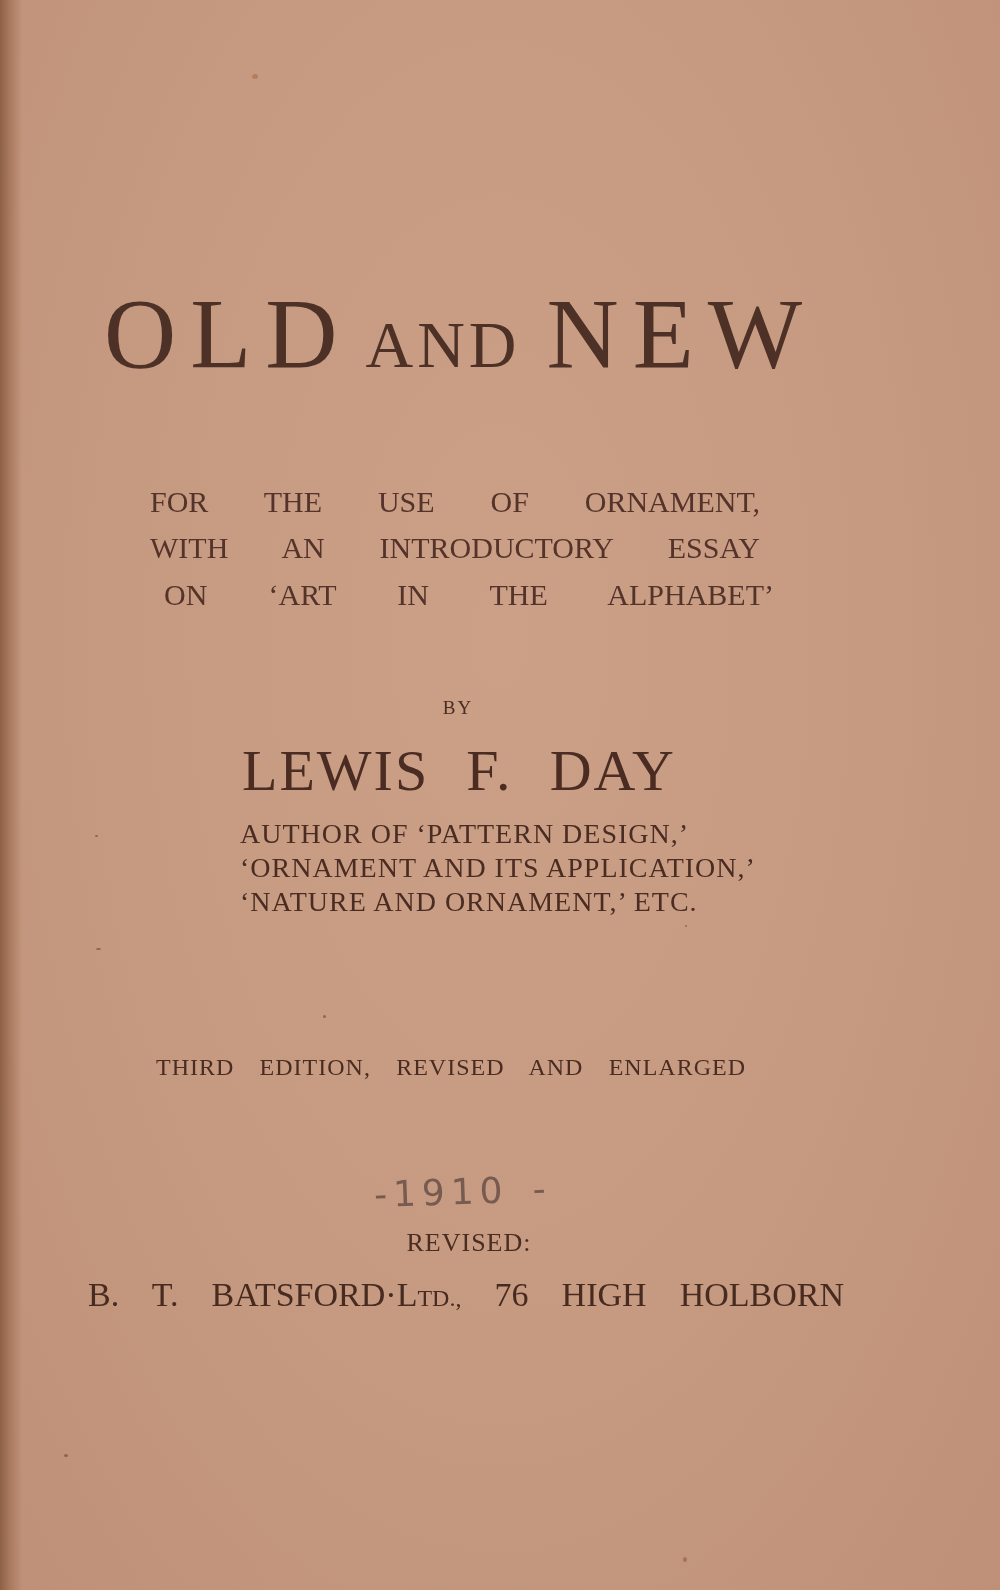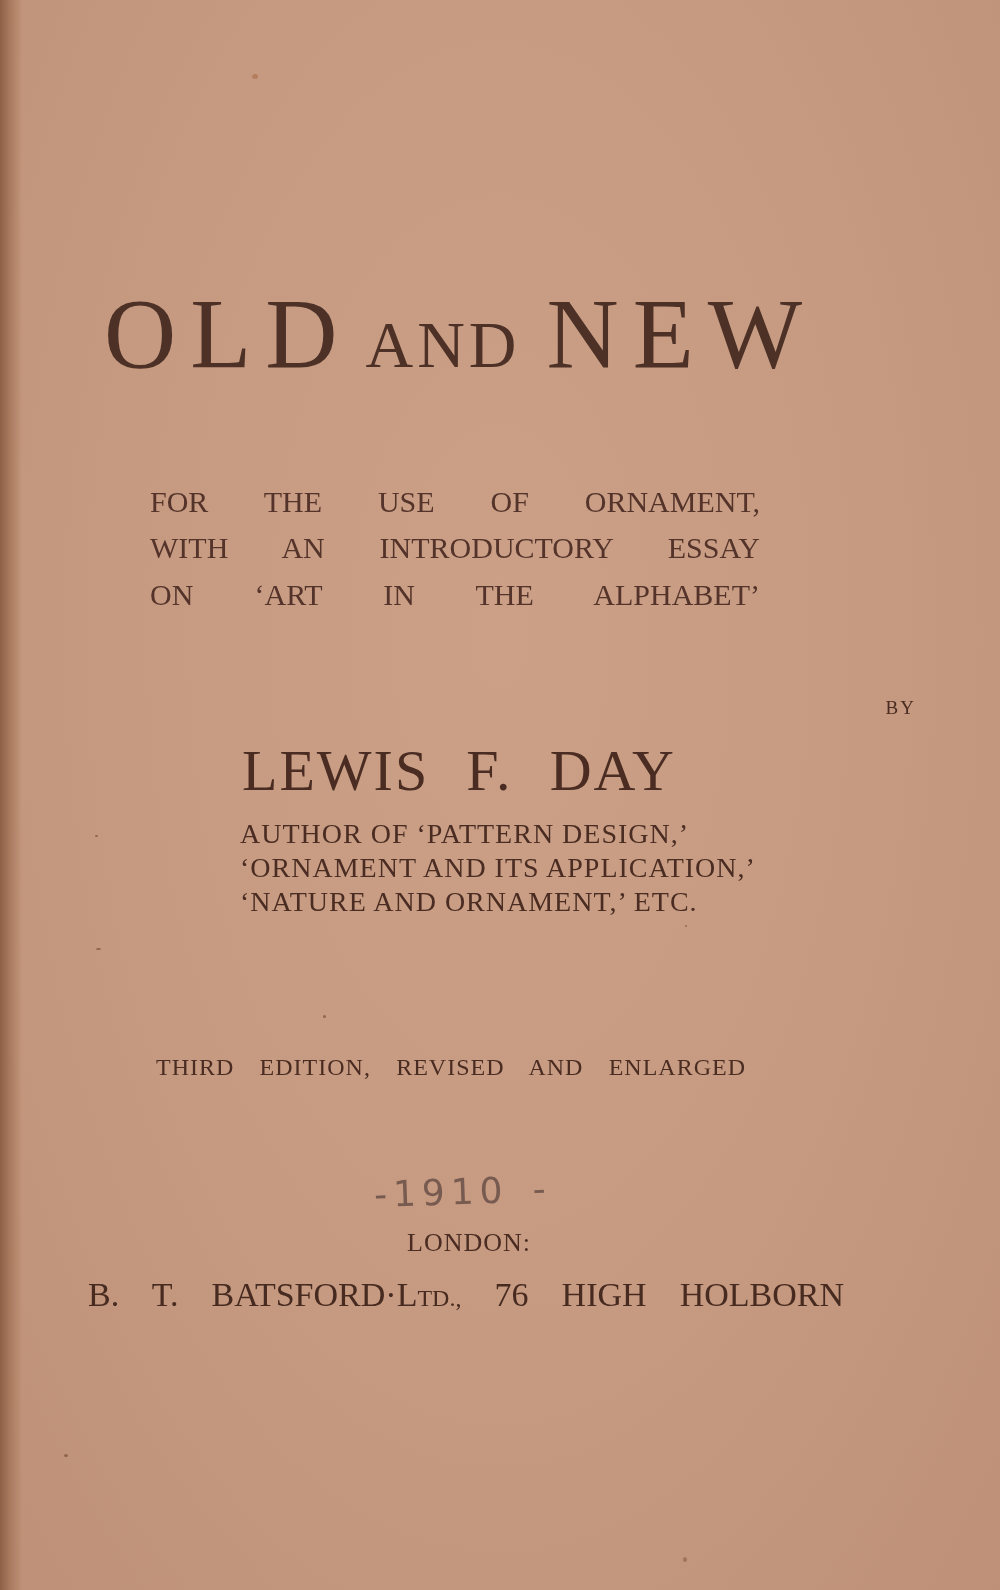--- a/index.html
+++ b/index.html
@@ -68,21 +68,21 @@
       width: 610px;
       font-size: 30px;
       text-align: justify;
       text-align-last: justify;
       color: #54332a;
     }
     .by {
       top: 698px;
       left: 0;
       width: 916px;
-      text-align: right;
+      text-align: center;
       font-size: 19px;
       letter-spacing: 2px;
     }
     .author {
       top: 742px;
       left: 242px;
       width: 434px;
       font-size: 58px;
       letter-spacing: 2px;
       text-align: justify;
@@ -155,34 +155,34 @@
   <span class="speck" style="left:683px;top:1557px;width:4px;height:5px;background:#8a5a40;"></span>
   <span class="speck" style="left:685px;top:925px;width:2px;height:2px;"></span>
 
 
   <div class="line title2">
     <span class="big">OLD</span><span class="small-caps">AND</span><span class="big">NEW</span>
   </div>
 
   <div class="line sub" style="top:487px;">FOR THE USE OF ORNAMENT,</div>
   <div class="line sub" style="top:533px;">WITH AN INTRODUCTORY ESSAY</div>
-  <div class="line sub" style="top:580px;">ON ‘ART IN THE ALPHABET’</div>
+  <div class="line sub" style="top:580px;margin-left:14px;">ON ‘ART IN THE ALPHABET’</div>
 
   <div class="line by">BY</div>
 
   <div class="line author">LEWIS F. DAY</div>
 
   <div class="line works" style="top:820px;">AUTHOR OF ‘PATTERN DESIGN,’</div>
   <div class="line works" style="top:854px;">‘ORNAMENT AND ITS APPLICATION,’</div>
   <div class="line works" style="top:888px;">‘NATURE AND ORNAMENT,’ ETC.</div>
 
   <div class="line edition">THIRD EDITION, REVISED AND ENLARGED</div>
 
   <div class="line handwritten">
     <span>-</span><span>1910</span><span class="dash2">-</span>
   </div>
 
-  <div class="line city">LONDON:</div>
+  <div class="line city">REVISED:</div>
 
   <div class="line publisher">
     <span>B. T. BATSFORD</span><span>·</span><span>L</span><span class="ltd-small">TD.,</span> <span>76 HIGH HOLBORN</span>
   </div>
 </div>
 
 </body></html>

